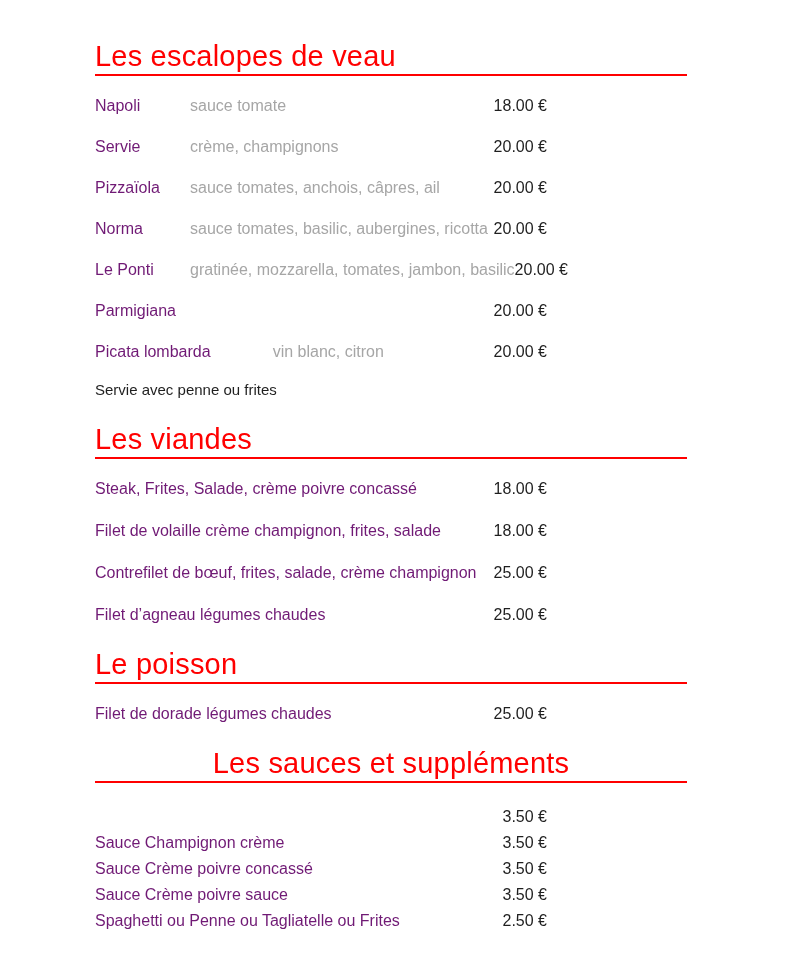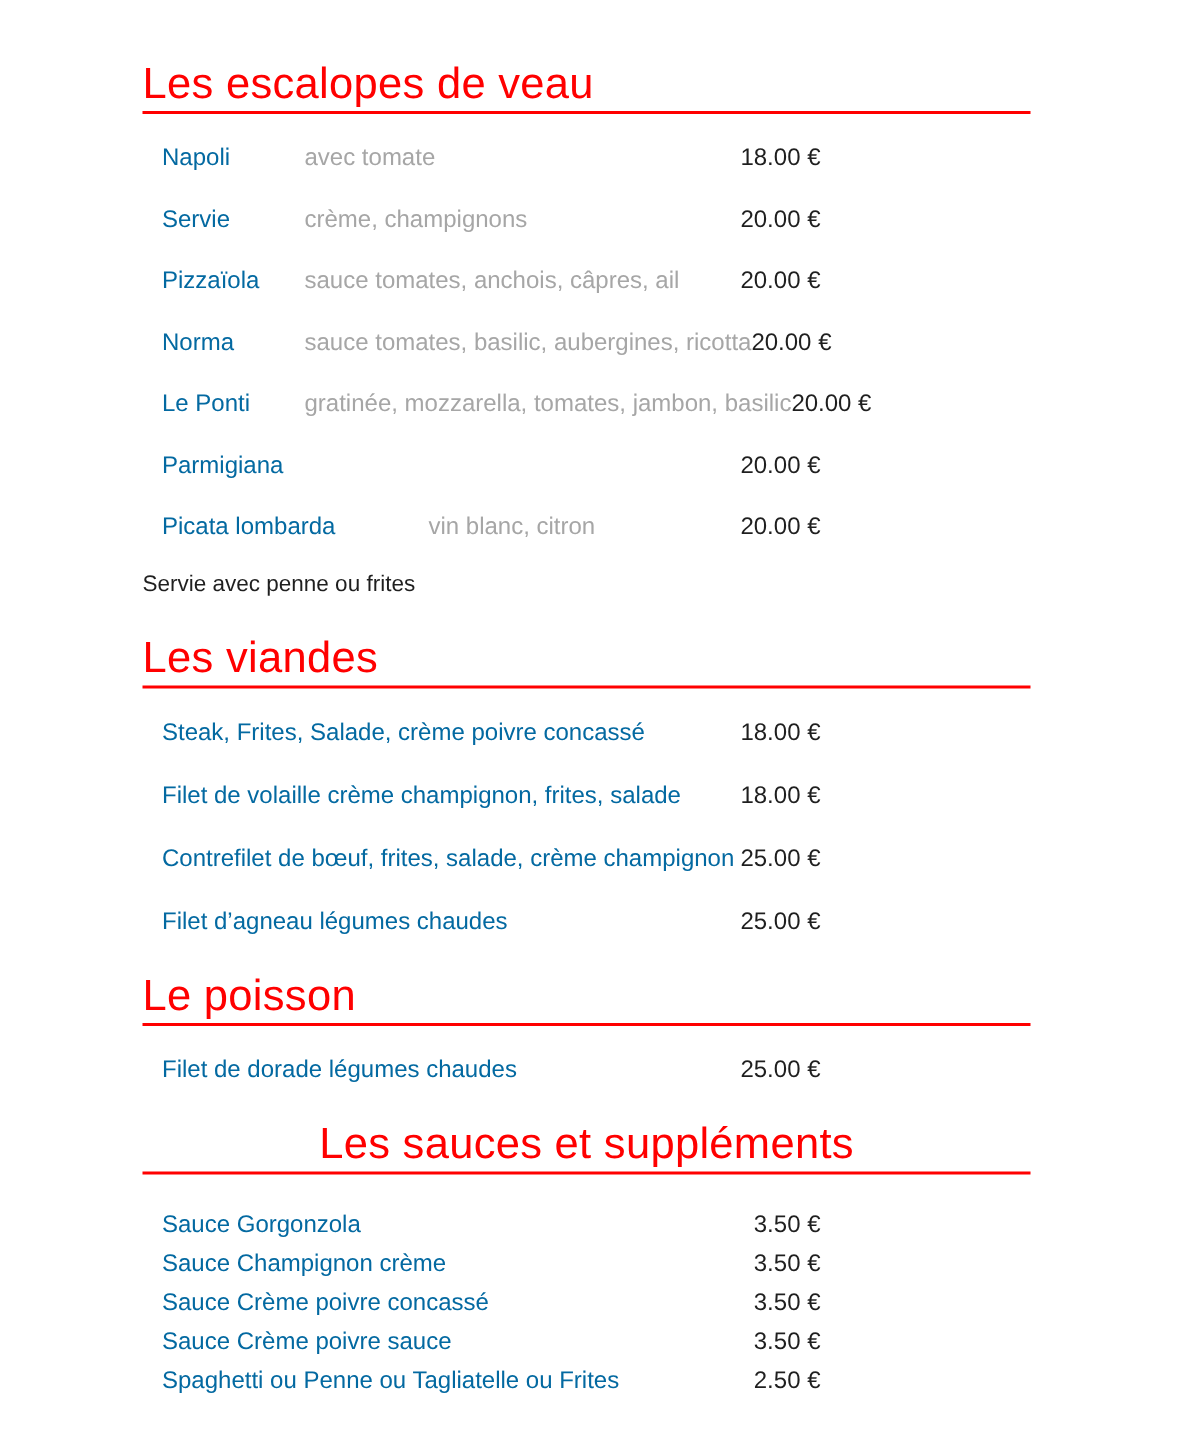--- a/index.html
+++ b/index.html
@@ -31,21 +31,21 @@
   }
 
   .items { display: block; }
 
   .row {
     display: flex;
     align-items: baseline;
     font-size: 16px;
     line-height: 18px;
   }
-  .item-name { color: #0369a1; white-space: nowrap; margin-left: 13px; }
+  .item-name { color: #701a75; white-space: nowrap; }
   .item-desc { color: #a6a6a6; white-space: nowrap; }
   .item-price { margin-left: auto; color: #1f1f1f; white-space: nowrap; }
 
   
   .section-0 .row { margin-bottom: 23px; }
   .section-0 .item-name { flex: 0 0 95px; }
   .section-0 .row:nth-child(6) .item-name { flex: 0 0 97px; }
   .section-0 .row:nth-child(7) .item-desc { margin-left: 62px; }
   .section-0 .items { margin-bottom: -3px; }
 
@@ -73,21 +73,21 @@
 </head>
 <body>
 
 <div class="page">
   <div id="menu-root">
       <section class="menu-section section-0">
         <h2 class="section-title">Les escalopes de veau</h2>
         <div class="items">
           <div class="row">
             <span class="item-name">Napoli</span>
-            <span class="item-desc">avec tomate</span>
+            <span class="item-desc">sauce tomate</span>
             <span class="item-price">18.00 €</span>
           </div>
           <div class="row">
             <span class="item-name">Servie</span>
             <span class="item-desc">crème, champignons</span>
             <span class="item-price">20.00 €</span>
           </div>
           <div class="row">
             <span class="item-name">Pizzaïola</span>
             <span class="item-desc">sauce tomates, anchois, câpres, ail</span>
@@ -142,21 +142,20 @@
           <div class="row">
             <span class="item-name">Filet de dorade légumes chaudes</span>
             <span class="item-price">25.00 €</span>
           </div>
         </div>
       </section>
       <section class="menu-section section-3">
         <h2 class="section-title">Les sauces et suppléments</h2>
         <div class="items">
           <div class="row">
-            <span class="item-name">Sauce Gorgonzola</span>
             <span class="item-price">3.50 €</span>
           </div>
           <div class="row">
             <span class="item-name">Sauce Champignon crème</span>
             <span class="item-price">3.50 €</span>
           </div>
           <div class="row">
             <span class="item-name">Sauce Crème poivre concassé</span>
             <span class="item-price">3.50 €</span>
           </div>

